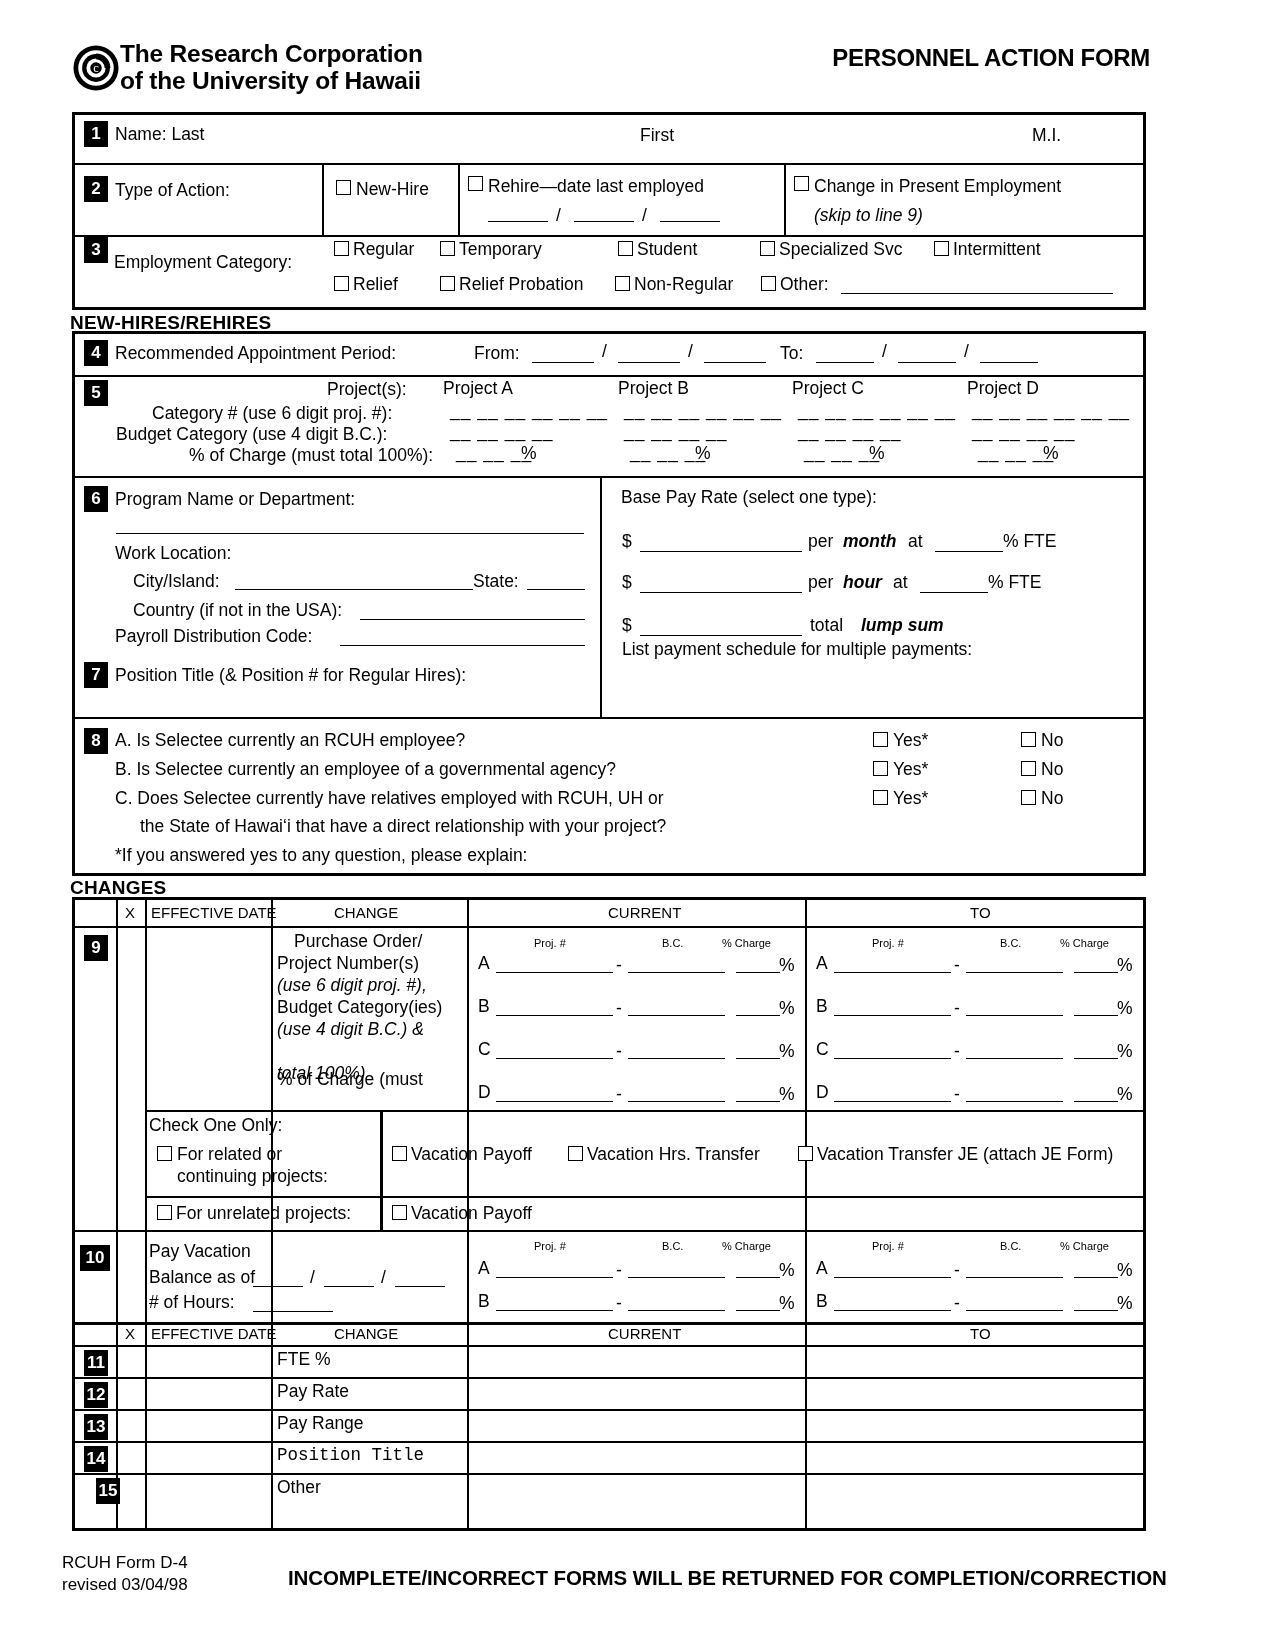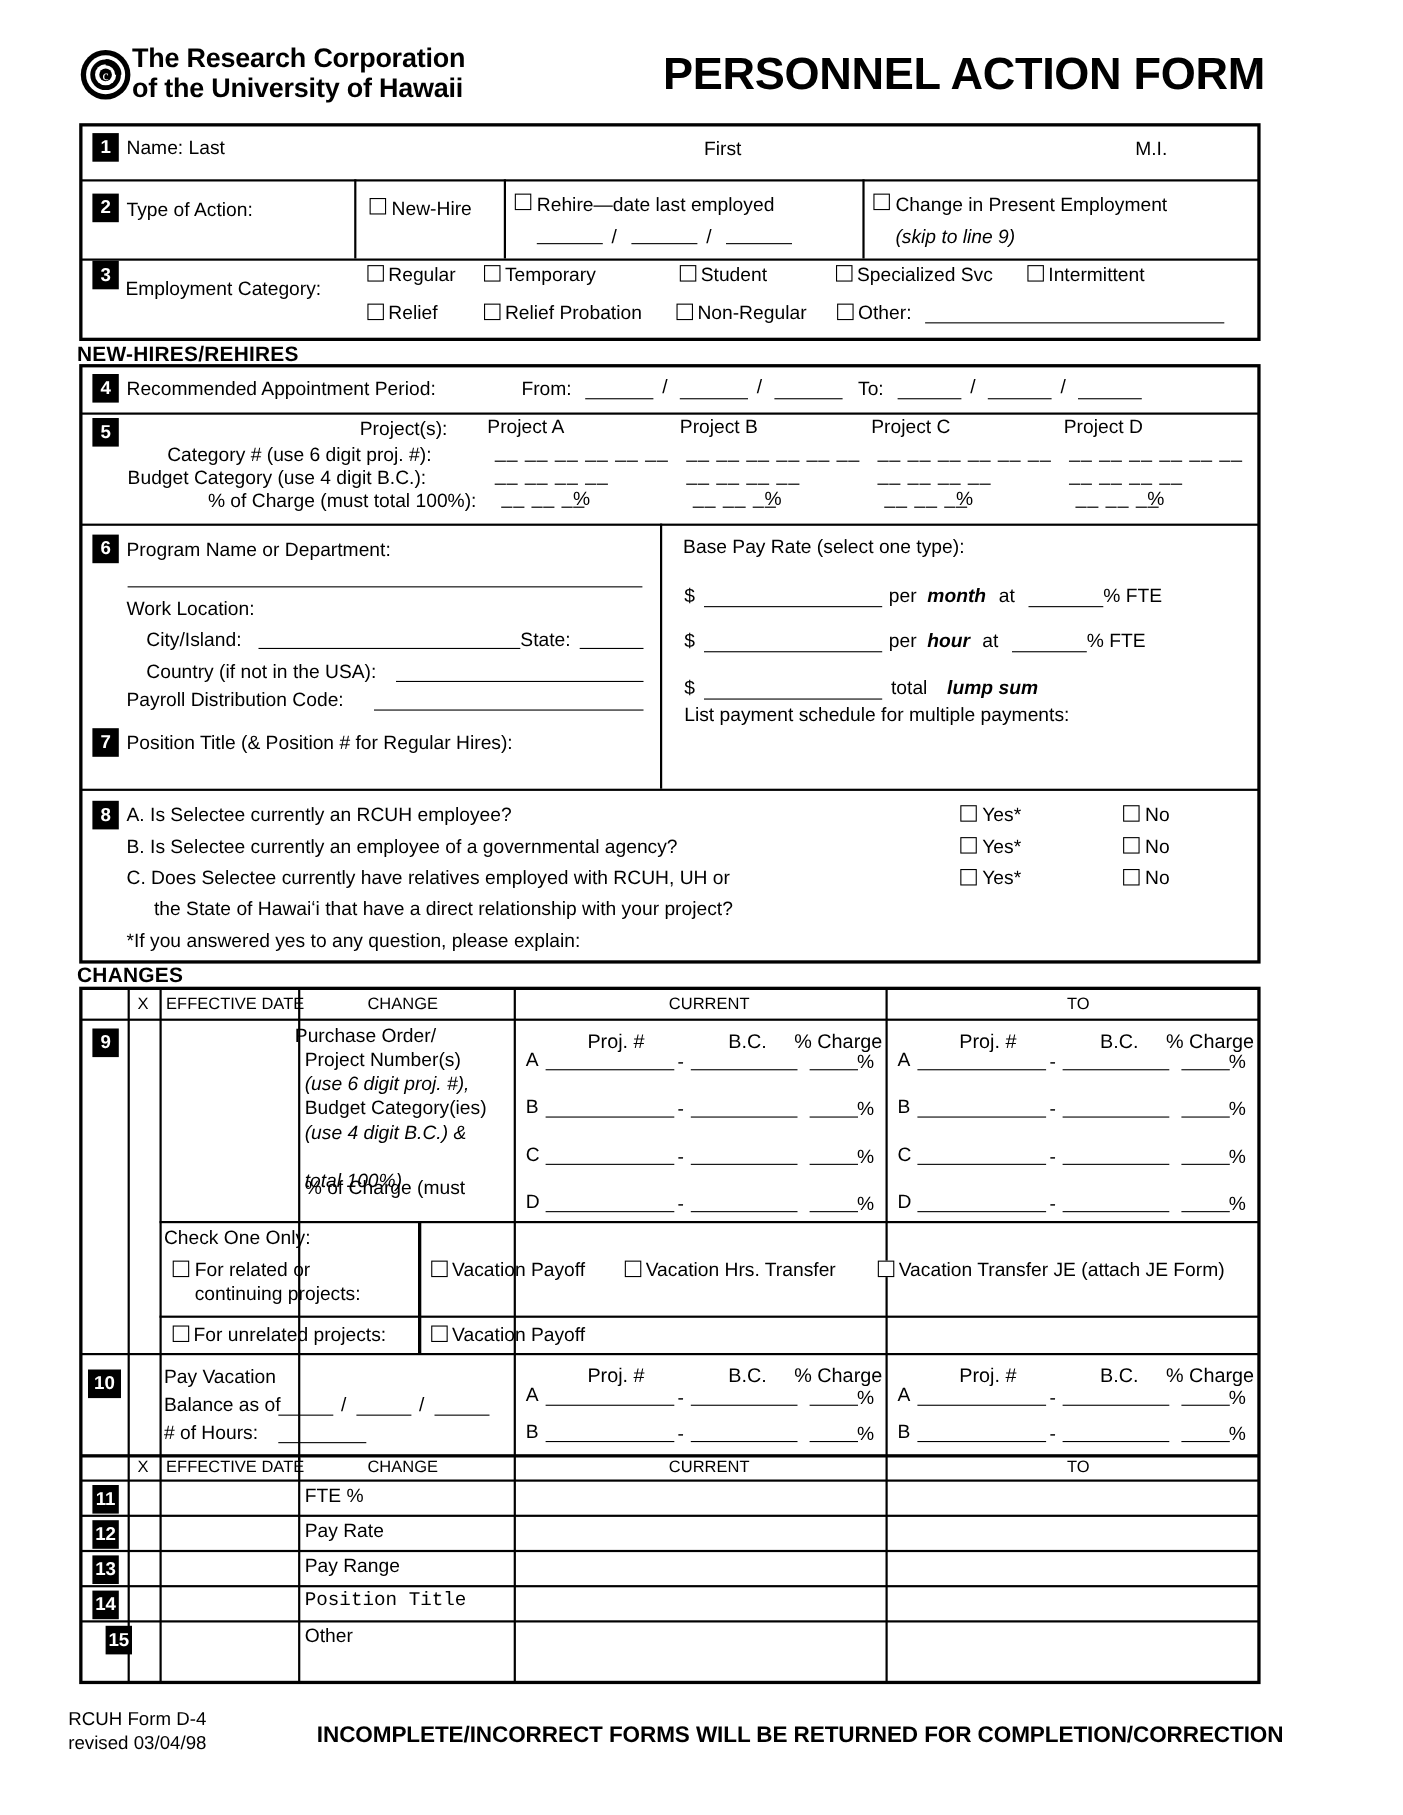--- a/index.html
+++ b/index.html
@@ -8,41 +8,41 @@
     font-family:"Liberation Sans", sans-serif;
     color:#000;
     -webkit-font-smoothing:none;
   }
   .page{position:relative;width:1275px;height:1650px;box-sizing:border-box;padding:0;}
 
   
   .header{position:absolute;left:60px;top:38px;width:1090px;height:70px;}
   .logo{position:absolute;left:12px;top:6px;width:48px;height:48px;}
   .org{position:absolute;left:60px;top:2px;font-size:24.5px;font-weight:bold;line-height:1.12;letter-spacing:-0.2px;}
-  .formtitle{position:absolute;right:0px;top:6px;font-size:41px;font-weight:bold;letter-spacing:-0.3px;}
+  .formtitle{position:absolute;right:0px;top:6px;font-size:24px;font-weight:bold;letter-spacing:-0.3px;}
 
   
   .box{position:absolute;box-sizing:border-box;}
   .outer{border:3px solid #000;}
   .hline{position:absolute;background:#000;height:1.6px;}
   .hline2{position:absolute;background:#000;height:3px;}
   .vline{position:absolute;background:#000;width:1.6px;}
   .vline2{position:absolute;background:#000;width:3px;}
 
   .num{
     position:absolute;background:#000;color:#fff;
     font-size:17px;font-weight:bold;text-align:center;
     line-height:25px;width:24px;height:26px;
     font-family:"Liberation Sans", sans-serif;
   }
   .num.wide{width:30px;}
 
   .t{position:absolute;font-size:17.5px;line-height:1.2;white-space:nowrap;}
   .t.sm{font-size:15px;}
-  .t.xs{font-size:18px;}
+  .t.xs{font-size:11px;}
   .t.i{font-style:italic;}
   .t.bi{font-weight:bold;font-style:italic;}
 
   .sechead{position:absolute;font-size:19px;font-weight:bold;letter-spacing:0.2px;}
 
   .cb{position:absolute;box-sizing:border-box;border:1.8px solid #000;width:15px;height:15px;background:#fff;}
   .cbl{position:absolute;font-size:17.5px;white-space:nowrap;}
 
   .ul{position:absolute;border-bottom:1.5px solid #000;height:0;}
   .dash{position:absolute;font-size:17.5px;letter-spacing:1px;white-space:nowrap;}
@@ -269,21 +269,21 @@
   <div class="vline" style="left:805px;top:899px;height:630px;"></div>
 
   <div class="t sm" style="left:125px;top:904px;">X</div>
   <div class="t sm" style="left:151px;top:904px;">EFFECTIVE DATE</div>
   <div class="t sm" style="left:334px;top:904px;">CHANGE</div>
   <div class="t sm" style="left:608px;top:904px;">CURRENT</div>
   <div class="t sm" style="left:970px;top:904px;">TO</div>
   <div class="hline" style="left:74px;top:926px;width:1070px;"></div>
 
   <div class="num" style="left:84px;top:935px;">9</div>
-  <div class="t" style="left:268px;top:931px;text-align:center;">Purchase Order/</div>
+  <div class="t" style="left:294px;top:931px;text-align:center;">Purchase Order/</div>
   <div class="t" style="left:277px;top:953px;">Project Number(s)</div>
   <div class="t i" style="left:277px;top:975px;">(use 6 digit proj. #),</div>
   <div class="t" style="left:277px;top:997px;">Budget Category(ies)</div>
   <div class="t i" style="left:277px;top:1019px;">(use 4 digit B.C.) &amp;</div>
   <div class="t" style="left:277px;top:1041px;margin-top:28px;">
     <span>% of Charge </span><span class="i">(must</span>
   </div>
   <div class="t i" style="left:277px;top:1063px;">total 100%)</div>
 
   <div class="t xs" style="left:534px;top:937px;">Proj. #</div>

